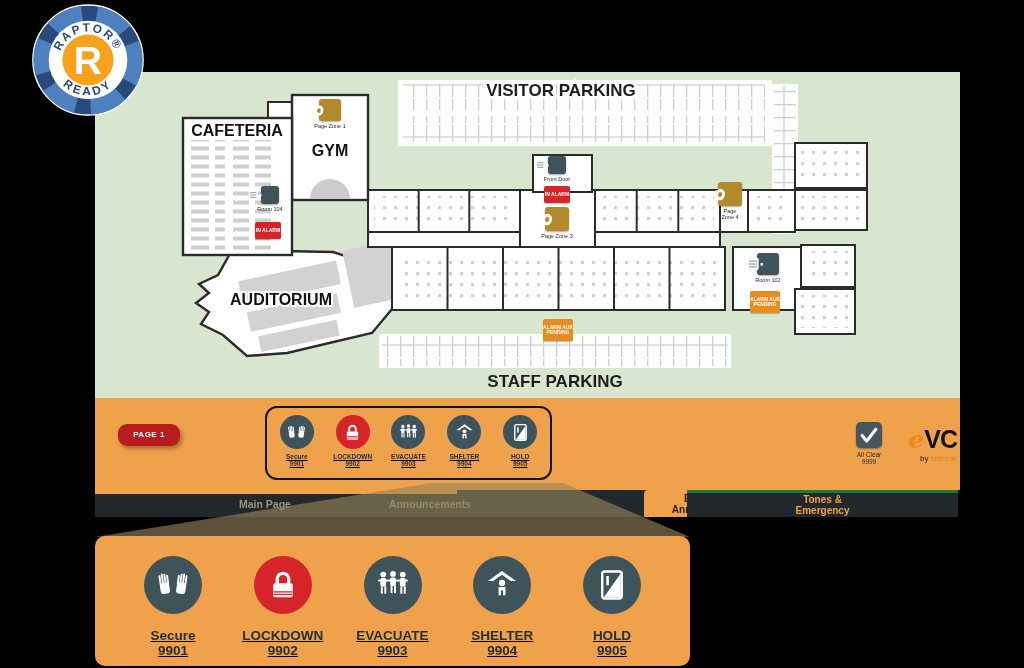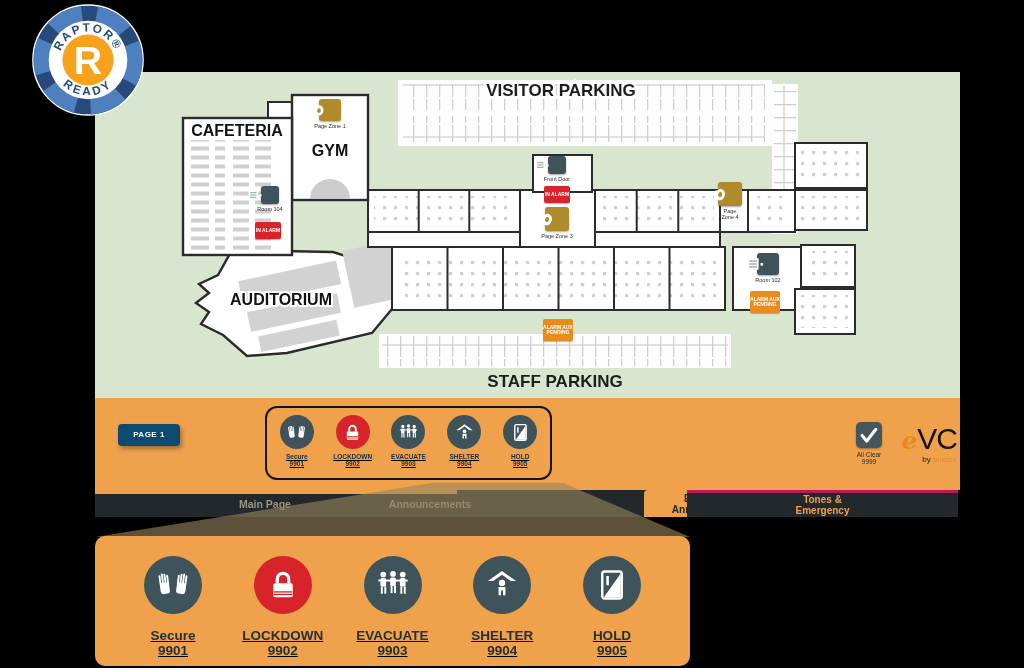--- a/index.html
+++ b/index.html
@@ -13,54 +13,54 @@
   .tile.teal{background:#3E545A;}
   .tile.gold{background:#B18A2B;}
   .dev .dlbl{font-size:5.5px;line-height:6px;color:#2c2c2c;margin-top:2px;}
   .dev .dlbl.narrow{width:26px;margin-left:auto;margin-right:auto;}
   .chip{position:absolute;border-radius:2px;color:#fff;font-weight:bold;text-align:center;
         display:flex;align-items:center;justify-content:center;box-shadow:0 1px 1px rgba(0,0,0,.25);}
   .chip.red{background:#D7242B;width:26px;height:17px;font-size:5px;line-height:5.5px;}
   .chip.aux{background:#E78C1D;width:30px;height:22px;font-size:5px;line-height:5.5px;}
   
   .toolbar{position:absolute;left:95px;top:398px;width:865px;height:92px;background:#F0A14B;}
-  .page-btn{position:absolute;left:23px;top:26px;width:62px;height:22px;background:#0c4a6e;border-radius:4px;
+  .page-btn{position:absolute;left:23px;top:26px;width:62px;height:22px;background:#b91c1c;border-radius:9px;
             color:#fff;font-size:8px;font-weight:bold;letter-spacing:.5px;text-align:center;line-height:22px;
             box-shadow:2px 3px 4px rgba(0,0,0,.3);}
   .egroup{position:absolute;left:170px;top:8px;width:287px;height:74px;border:2px solid #141414;border-radius:12px;
           display:flex;justify-content:space-evenly;align-items:flex-start;padding-top:7px;box-sizing:border-box;}
   .ebtn{text-align:center;text-decoration:underline;}
   .ebtn .circ{border-radius:50%;margin:0 auto;display:flex;align-items:center;justify-content:center;}
   .circ.teal{background:#3E545A;} .circ.red{background:#D7242B;}
   .ebtn.sm{width:52px;} .ebtn.sm .circ{width:34px;height:34px;} .ebtn.sm .ic{width:21px;height:21px;}
   .ebtn.sm .elbl{font-size:6.5px;font-weight:600;color:#24313a;margin-top:4px;line-height:7px;}
   .ebtn.sm .ecode{font-size:6.5px;font-weight:600;color:#24313a;line-height:7px;}
   .allclear{position:absolute;left:752px;top:24px;width:44px;text-align:center;}
   .allclear .tile{width:26px;height:26px;background:#45565C;border-radius:5px;}
   .allclear .ic{width:22px;height:22px;margin:2px;}
   .allclear .dlbl{font-size:6.5px;color:#24313a;margin-top:3px;line-height:7px;}
   .evc{position:absolute;left:800px;top:28px;width:62px;text-align:right;}
   .evc .row1{line-height:26px;}
   .evc .e{font-family:"DejaVu Serif",serif;font-style:italic;font-weight:bold;font-size:25px;color:#E98A1C;}
-  .evc .vc{font-size:30px;font-weight:normal;color:#131313;letter-spacing:-1px;}
+  .evc .vc{font-size:25px;font-weight:bold;color:#131313;letter-spacing:-1px;}
   .evc .row2{font-size:8px;color:#222;margin-top:-2px;}
-  .evc .tc{color:#E98A1C;font-weight:normal;}
+  .evc .tc{color:#E98A1C;font-weight:bold;}
   
   .tabbar{position:absolute;left:95px;top:490px;width:721px;height:27px;background:#23282C;z-index:2;}
   .tabbar::before{content:"";position:absolute;left:0;top:0;width:362px;height:4px;background:#F0A14B;}
   .tab{position:absolute;top:0;height:27px;font-size:10.5px;font-weight:bold;color:#9B9384;
        display:flex;align-items:center;justify-content:center;text-align:center;}
   .tab.t1{left:70px;width:200px;} .tab.t2{left:260px;width:150px;}
   .wedge{position:absolute;left:95px;top:483px;width:595px;height:54px;background:rgba(150,132,92,.62);
          clip-path:polygon(337px 0,468px 0,595px 54px,0 54px);z-index:3;}
   .tab-active{position:absolute;left:644px;top:490px;width:134px;height:27px;background:#F0A14B;z-index:4;
               border-radius:4px 4px 0 0;color:#1F2428;font-size:10px;font-weight:bold;line-height:11px;
               display:flex;flex-direction:column;align-items:center;justify-content:center;text-align:center;}
   .tab-tones{position:absolute;left:687px;top:490px;width:271px;height:27px;background:#23282C;z-index:4;
-             border-top:3px solid #be185d;box-sizing:border-box;color:#F0A14B;font-size:10px;font-weight:bold;
+             border-top:3px solid #15803d;box-sizing:border-box;color:#F0A14B;font-size:10px;font-weight:bold;
              line-height:11px;display:flex;flex-direction:column;align-items:center;justify-content:center;text-align:center;}
   
   .panel{position:absolute;left:95px;top:536px;width:595px;height:130px;background:#F0A14B;border-radius:10px;z-index:5;
          display:flex;justify-content:space-between;padding:20px 26px 0 26px;box-sizing:border-box;}
   .ebtn.lg{width:104px;}
   .ebtn.lg .circ{width:58px;height:58px;}
   .ebtn.lg .ic{width:36px;height:36px;}
   .ebtn.lg .elbl{font-size:13.5px;font-weight:600;color:#24313a;margin-top:14px;line-height:15px;}
   .ebtn.lg .ecode{font-size:13.5px;font-weight:600;color:#24313a;line-height:16px;}
   

